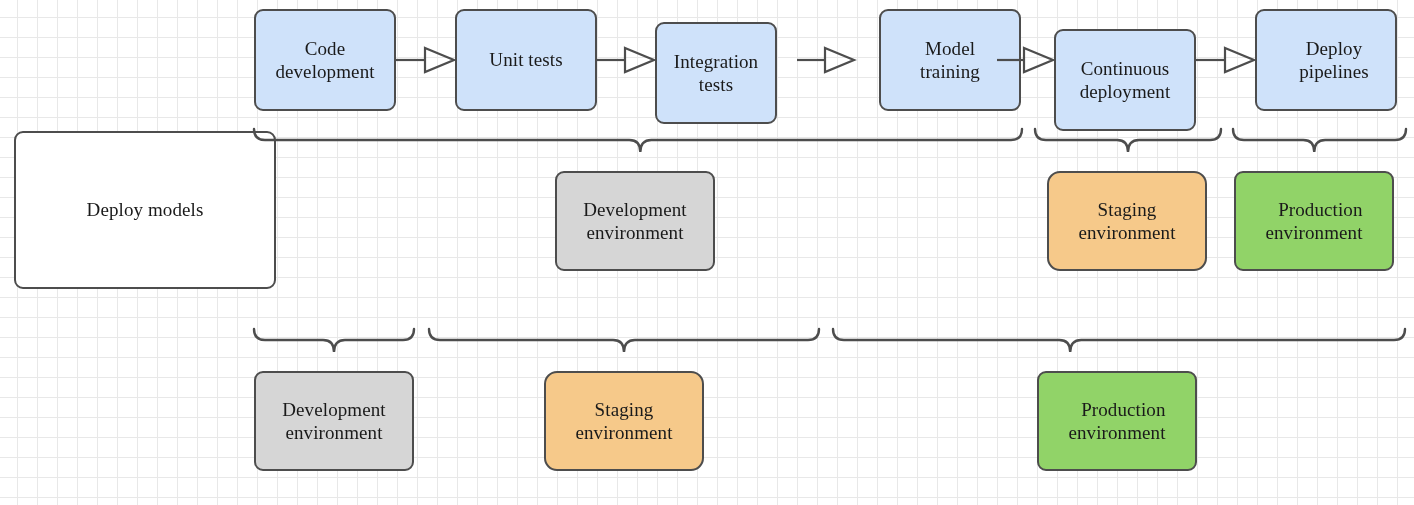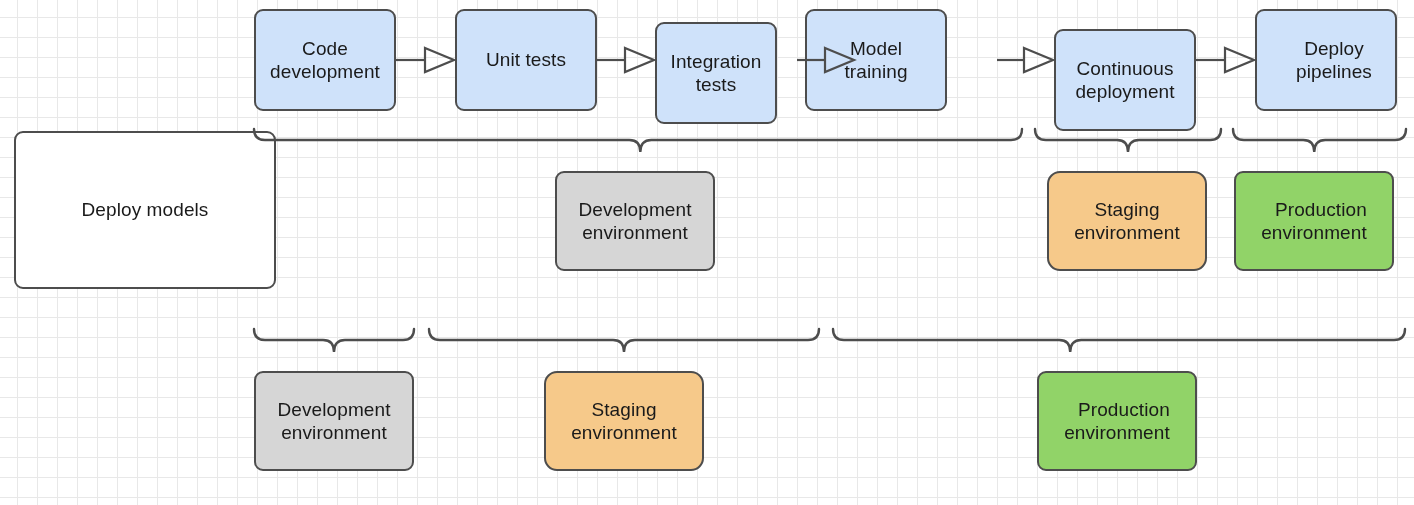--- a/index.html
+++ b/index.html
@@ -13,21 +13,21 @@
     height: 505px;
     overflow: hidden;
     background-color: #ffffff;
     background-image:
       linear-gradient(to right, #e8e8e8 1px, transparent 1px),
       linear-gradient(to bottom, #e8e8e8 1px, transparent 1px),
       linear-gradient(to right, #d8d8d8 1px, transparent 1px),
       linear-gradient(to bottom, #d8d8d8 1px, transparent 1px);
     background-size: 20px 20px, 20px 20px, 80px 80px, 80px 80px;
     background-position: -3px -3px, -3px -3px, -3px -3px, -3px -3px;
-    font-family: Liberation Sans, sans-serif;
+    font-family: Liberation Serif, serif;
   }
   .node {
     position: absolute;
     box-sizing: border-box;
     border: 2.4px solid #4d4d4d;
     border-radius: 9px;
     display: flex;
     align-items: center;
     justify-content: center;
     text-align: center;
@@ -51,21 +51,21 @@
 </style>
 </head>
 <body>
 
 <div id="canvas">
     <div class="node blue" style="left: 254px; top: 9px; width: 142px; height: 102px;">Code
 development</div>
     <div class="node blue" style="left: 455px; top: 9px; width: 142px; height: 102px;">Unit tests</div>
     <div class="node blue" style="left: 655px; top: 22px; width: 122px; height: 102px;">Integration
 tests</div>
-    <div class="node blue" style="left: 805px; top: 9px; width: 142px; height: 102px;">Model
+    <div class="node blue" style="left: 879px; top: 9px; width: 142px; height: 102px;">Model
 training</div>
     <div class="node blue" style="left: 1054px; top: 9px; width: 142px; height: 102px; margin-top: 20px;">Continuous
 deployment</div>
     <div class="node blue" style="left: 1255px; top: 9px; width: 142px; height: 102px; padding-left: 16px;">Deploy
 pipelines</div>
     <div class="connector" style="left: 396px; top: 46px;">
       <svg width="59" height="28" viewBox="0 0 59 28">
         <line x1="0" y1="14" x2="29" y2="14" stroke="#4d4d4d" stroke-width="2.2"></line>
         <path d="M29 2 L58 14 L29 26 Z" fill="none" stroke="#4d4d4d" stroke-width="2.2" stroke-linejoin="miter"></path>
       </svg>

